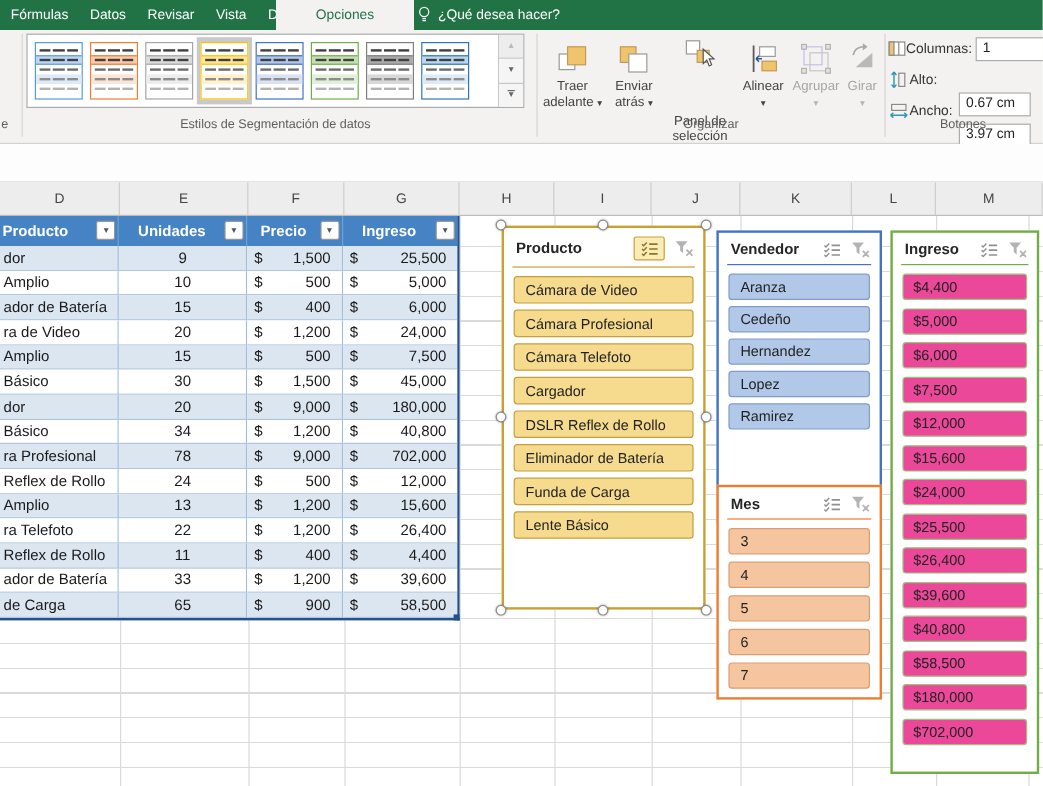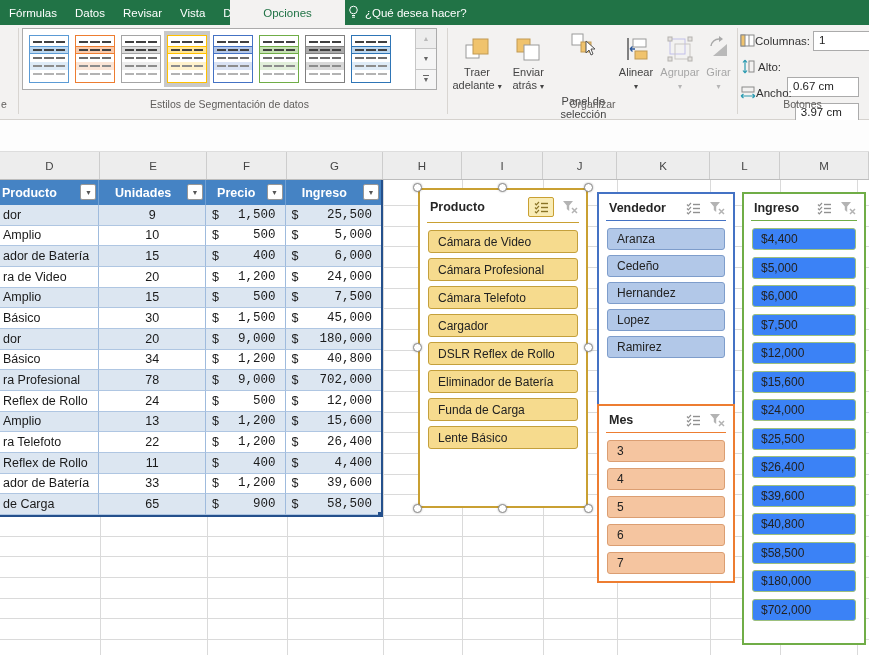--- a/index.html
+++ b/index.html
@@ -46,21 +46,21 @@
   .bigbtn.disabled .blabel { color:#A6A6A6; }
   .arr { font-size:8px; color:#444; } .disabled .arr { color:#B5B5B5; }
 
   
   .btns-grp { position:absolute; left:740px; top:5px; width:129px; }
   .fld-row { display:flex; align-items:center; height:21px; margin-bottom:5px; }
   .fld-row .ficon { width:18px; display:flex; justify-content:center; }
   .fld-row .flabel { font-size:11.5px; color:#333; margin-right:3px; white-space:nowrap; }
   .rib-input { margin-left:auto; height:20px; background:#fff; border:1px solid #ABABAB; font-size:11.5px; color:#222; padding:2px 0 0 5px; }
   .inp-col { width:72px; margin-right:-2px; }
-  .inp-cm { width:72px; margin-right:10px;margin-top:40px; }
+  .inp-cm { width:60px; margin-right:10px;margin-top:40px; }
 
   
   .fstrip { position:absolute; left:0; top:120px; width:869px; height:32px; background:#FDFDFD; border-bottom:1px solid #DDDDDD; }
 
   
   .colheads { position:absolute; left:0; top:152px; width:869px; height:28px; background:#EDEDED; border-bottom:1px solid #BDBDBD; display:flex; }
   .col-h { width:var(--width); border-right:1px solid #CDCDCD; display:flex; align-items:center; justify-content:center; font-size:11.5px; color:#454545; }
 
   
   .sheet { position:absolute; left:0; top:180px; width:869px; height:475px; background:#fff; }
@@ -75,21 +75,21 @@
   .th.first { justify-content:flex-start; padding-left:2px; }
   .th:last-child { border-right:none; }
   .th .lbl { margin-right:18px; }
   .th.first .lbl { margin-right:0; }
   .fbtn { position:absolute; right:2px; top:4px; width:16px; height:16px; background:#fff; border:1px solid #979797; border-radius:2px; font-size:7px; color:#555; display:flex; align-items:center; justify-content:center; }
   .trow { display:flex; height:20.67px; }
   .trow:nth-child(odd) .td { background:#DCE6F1; }
   .td { border-right:1px solid #9FBBDD; border-bottom:1px solid #AFC6E2; font-size:12.5px; color:#1A1A1A; display:flex; align-items:center; background:#fff; overflow:hidden; white-space:nowrap; }
   .td-prod { width:100px; padding-left:3px;text-align:center; }
   .td-unid { width:107px; justify-content:center; }
-  .td-money { width:80px; } .td-money .cur { padding-left:6px; } .td-money .num { margin-left:auto; padding-right:9px;font-family:Liberation Mono, monospace; }
+  .td-money { width:80px; } .td-money .cur { padding-left:6px; } .td-money .num { margin-left:auto; padding-right:9px; }
   .td-last { width:96px; border-right:none; }
   .resize-handle { position:absolute; right:-2px; bottom:-2px; width:5px; height:5px; background:#24508C; }
 
   
   .slicer { position:absolute; background:#fff; }
   .sl-head { display:flex; align-items:center; padding:7px 8px 3px 10px; }
   .sl-title { font-size:12.5px; font-weight:bold; color:#262626; }
   .sl-icons { margin-left:auto; display:flex; align-items:center; gap:8px; }
   .ms-btn { width:26px; height:20px; display:flex; align-items:center; justify-content:center; border-radius:2px; }
   .ms-active { background:#F9ECB6; border:1px solid #C9A032; }
@@ -104,21 +104,21 @@
   .sl-vendedor { left:597px; top:192px; width:138px; height:244px; border:2px solid #4472C4; }
   .sl-vendedor .sl-rule { background:#4472C4; }
   .sl-vendedor .sl-item { background:#B2C8E8; border-color:#7E9DCB; margin-bottom:5px; }
 
   .sl-mes { left:597px; top:404px; width:138px; height:179px; border:2px solid #ED7D31; }
   .sl-mes .sl-rule { background:#ED7D31; }
   .sl-mes .sl-item { background:#F5C5A0; border-color:#DB9E72; margin-bottom:6px; }
 
   .sl-ingreso { left:742px; top:192px; width:124px; height:453px; border:2px solid #70AD47; }
   .sl-ingreso .sl-rule { background:#70AD47; }
-  .sl-ingreso .sl-item { background:#3b82f6; border-color:#9DC07E; margin-bottom:6.5px; padding-left:8px; }
+  .sl-ingreso .sl-item { background:#ec4899; border-color:#9DC07E; margin-bottom:6.5px; padding-left:8px; }
 
   .handle { position:absolute; width:9px; height:9px; border-radius:50%; background:#fff; border:1px solid #8C8C8C; box-shadow:0 0 2px rgba(0,0,0,.35); }
 </style>
 </head>
 <body>
 
 <div id="screen">
 
   <div class="tabbar">
     <div class="tabs">

